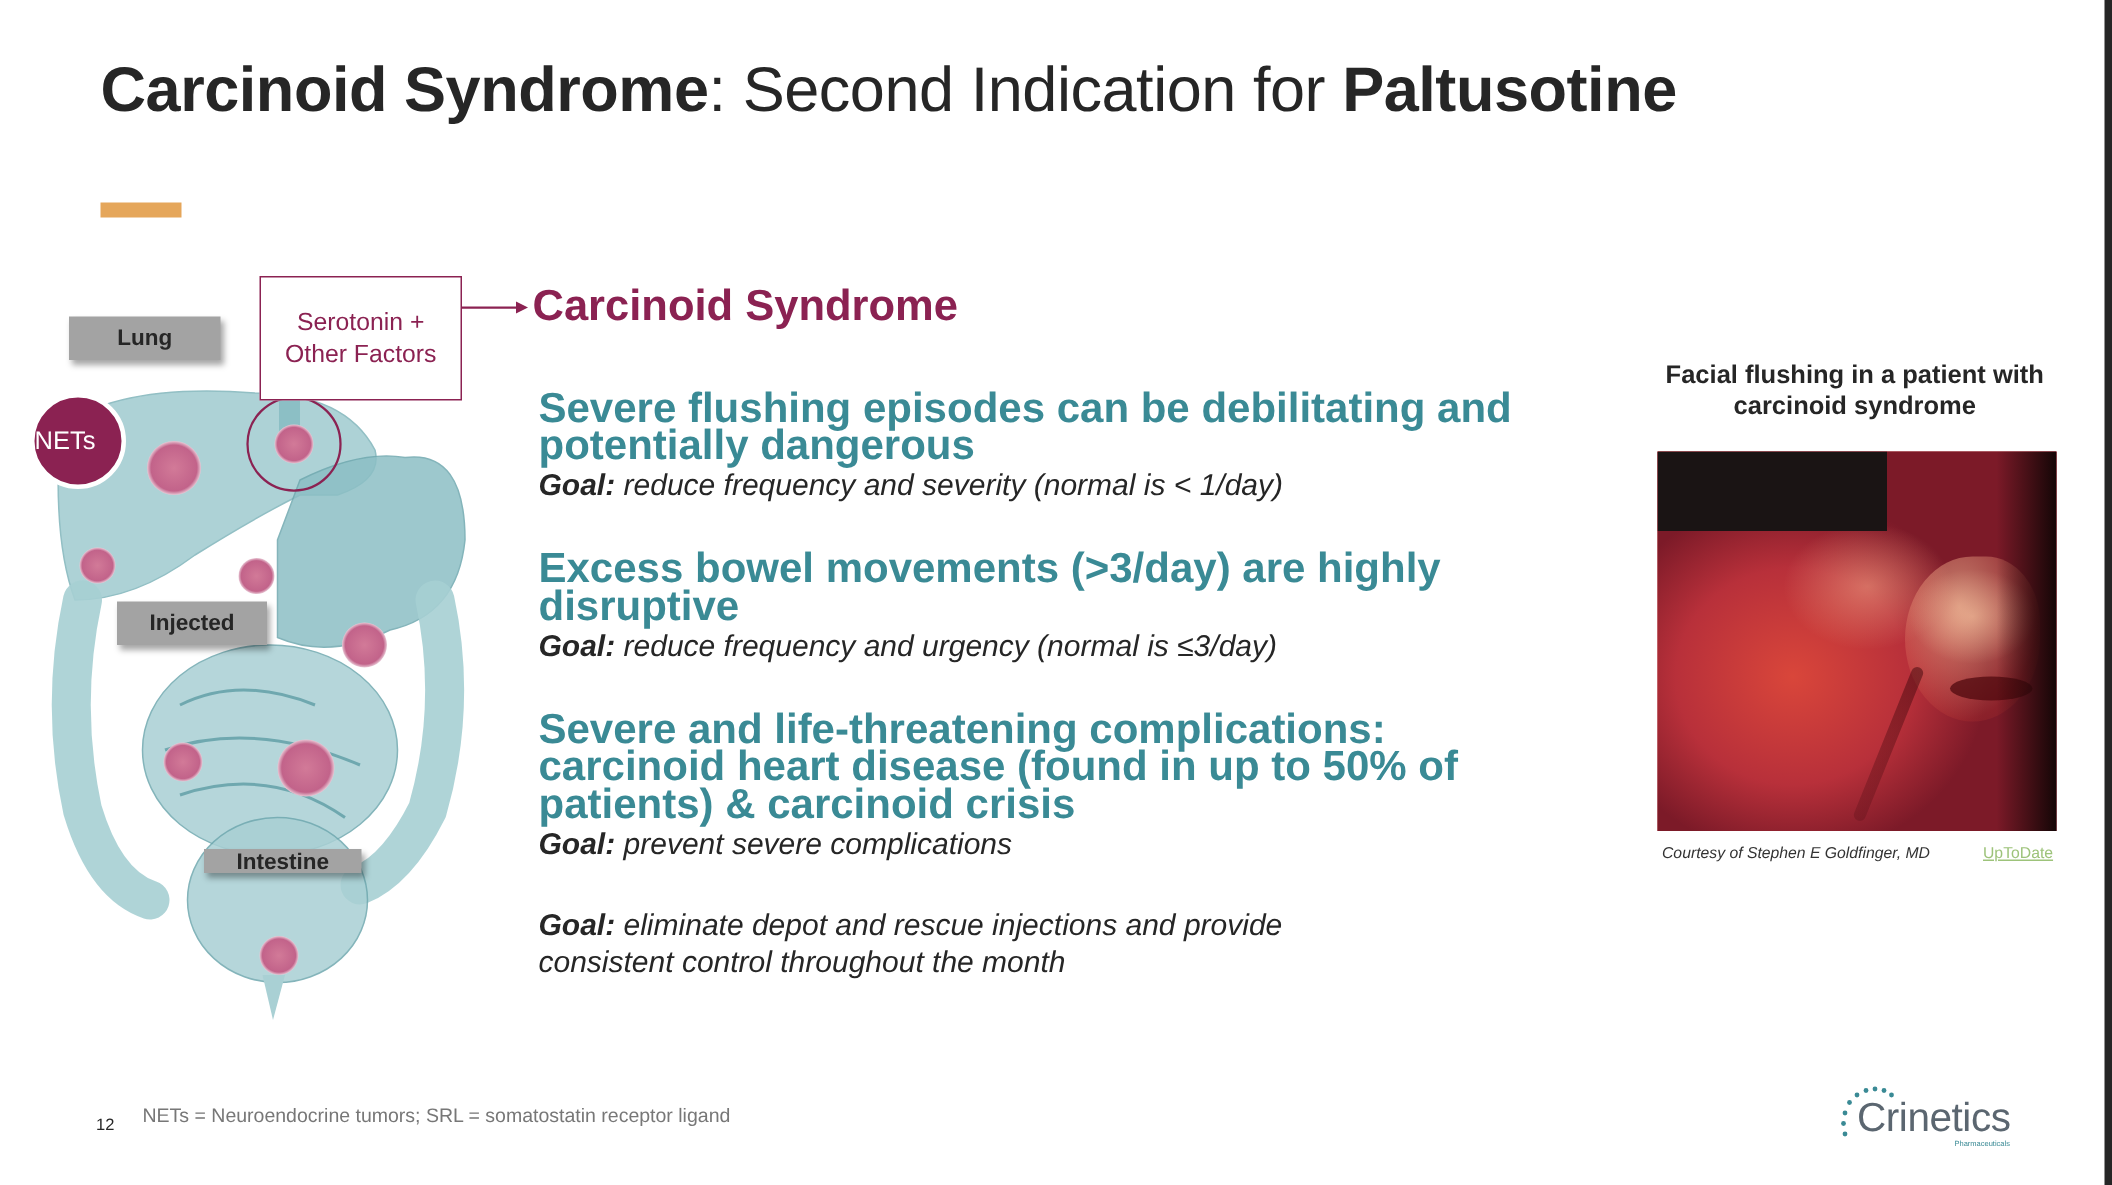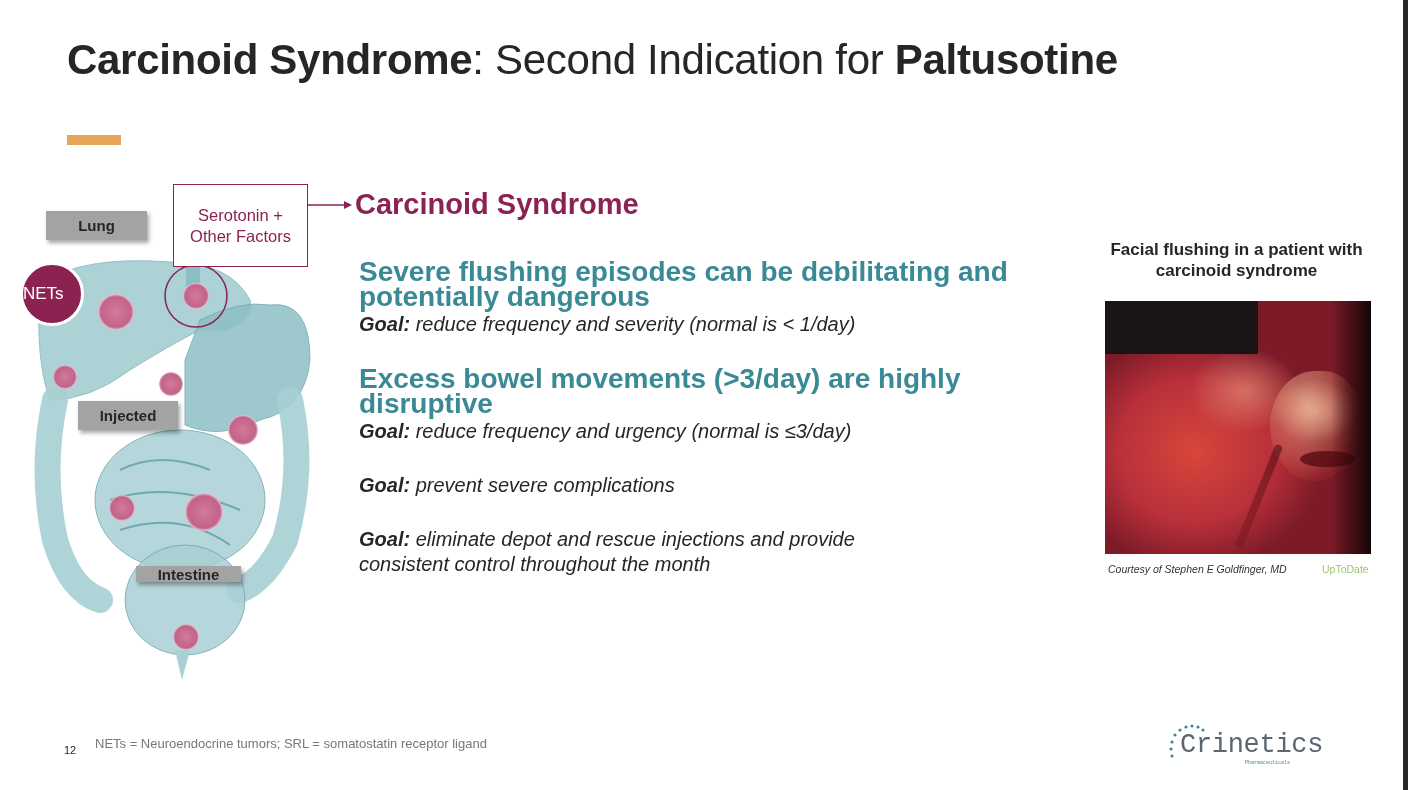--- a/index.html
+++ b/index.html
@@ -60,26 +60,26 @@
       radial-gradient(ellipse 130px 120px at 90px 150px, #D9463A, #B8303A 60%, #7C1A28 100%),
       linear-gradient(135deg, #C83A35 0%, #A82A30 50%, #3A0A10 100%);
   }
   .photo .censor { position: absolute; left: 0; top: 0; width: 153px; height: 53px; background: #1a1414; }
   .photo .shadow-right { position: absolute; right: 0; top: 0; width: 40px; height: 253px; background: linear-gradient(90deg, transparent, #140606); }
   .photo .nose { position: absolute; left: 165px; top: 70px; width: 90px; height: 110px; border-radius: 50% 40% 50% 50%; background: radial-gradient(ellipse at 40% 30%, rgba(255,200,160,0.6), rgba(200,60,50,0.2) 70%, transparent); }
   .photo .nostril { position: absolute; left: 195px; top: 150px; width: 55px; height: 16px; border-radius: 50%; background: rgba(80,10,15,0.75); }
   .photo .fold { position: absolute; left: 150px; top: 140px; width: 8px; height: 110px; transform: rotate(22deg); background: linear-gradient(180deg, rgba(60,5,10,0.5), rgba(60,5,10,0.2)); border-radius: 4px; }
 
   .credit { position: absolute; left: 1108px; top: 563px; font-size: 10.5px; font-style: italic; color: #333; }
-  .uptodate { position: absolute; left: 1322px; top: 563px; font-size: 10.5px; color: #9DC37A; }
+  .uptodate { position: absolute; left: 1322px; top: 563px; font-size: 10.5px; color: #9DC37A; text-decoration: underline; }
 
   .page-number { position: absolute; left: 64px; top: 744px; font-size: 11px; color: #262626; }
   .footnote { position: absolute; left: 95px; top: 736px; font-size: 13px; color: #777; }
 
-  .logo { position: absolute; left: 1167px; top: 722px; width: 130px; height: 50px; font-family: Liberation Mono, monospace; }
+  .logo { position: absolute; left: 1225px; top: 722px; width: 130px; height: 50px; }
   .logo-text { position: absolute; left: 13px; top: 8px; font-size: 27px; color: #5B6670; letter-spacing: -0.3px; }
   .logo-sub { position: absolute; left: 78px; top: 38px; font-size: 5px; color: #3A8A95; }
 </style>
 </head>
 <body>
 
 <div class="right-edge"></div>
 
 <h1 class="title"><b>Carcinoid Syndrome</b><span>: Second Indication for </span><b>Paltusotine</b></h1>
 <div class="accent-bar"></div>
@@ -145,20 +145,21 @@
 <div class="points">
   <div class="point" style="margin-bottom:29px;">
     <div class="point-title" style="width:670px;">Severe flushing episodes can be debilitating and potentially dangerous</div>
     <div class="point-goal"><b>Goal:</b><span> reduce frequency and severity (normal is &lt; 1/day)</span></div>
   </div>
   <div class="point" style="margin-bottom:29px;">
     <div class="point-title">Excess bowel movements (&gt;3/day) are highly disruptive</div>
     <div class="point-goal"><b>Goal:</b><span> reduce frequency and urgency (normal is ≤3/day)</span></div>
   </div>
   <div class="point" style="margin-bottom:29px;">
+    <div class="point-title" style="width:660px;">Severe and life-threatening complications: carcinoid heart disease (found in up to 50% of patients) &amp; carcinoid crisis</div>
     <div class="point-goal"><b>Goal:</b><span> prevent severe complications</span></div>
   </div>
   <div class="point">
     <div class="point-goal" style="width:520px;margin-top:19px;"><b>Goal:</b><span> eliminate depot and rescue injections and provide consistent control throughout the month</span></div>
   </div>
 </div>
 
 <div class="photo-caption">Facial flushing in a patient with carcinoid syndrome</div>
 <div class="photo">
   <div class="nose"></div>

